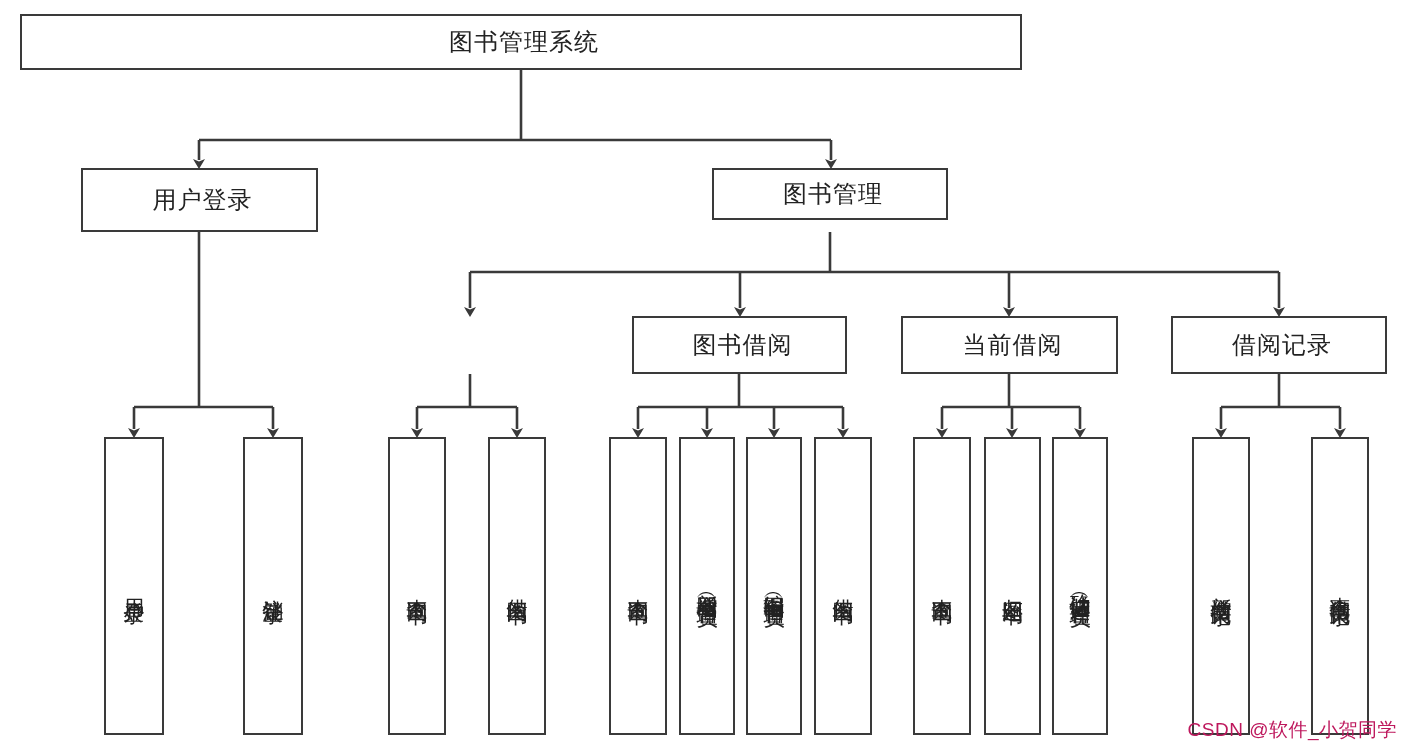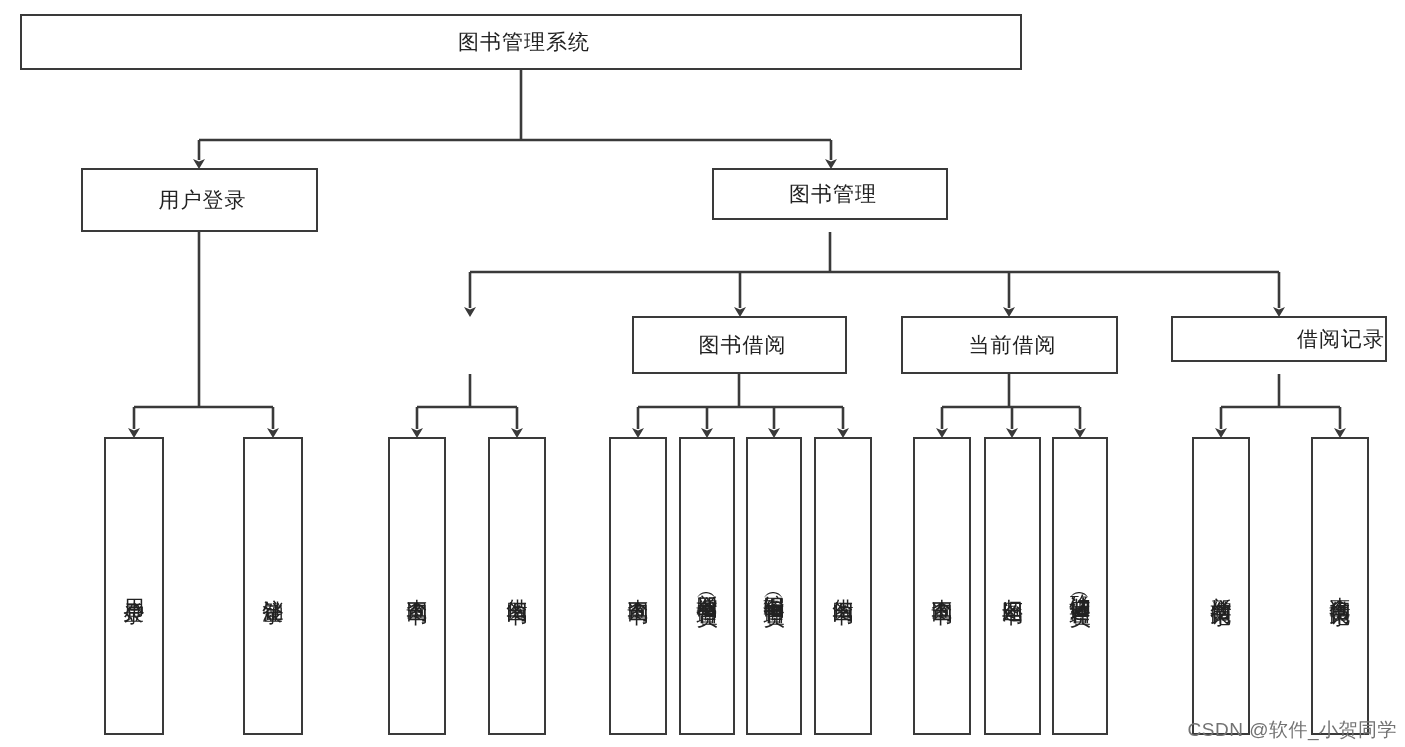--- a/index.html
+++ b/index.html
@@ -29,21 +29,21 @@
     position: absolute;
     box-sizing: border-box;
     background: #ffffff;
     border: 2px solid #3a3a3a;
     display: flex;
     align-items: center;
     justify-content: center;
     color: #222222;
   }
   .node.horiz {
-    font-size: 21px;
+    font-size: 24px;
     letter-spacing: 1px;
     padding-left: 6px;
   }
   .node.vert {
     writing-mode: vertical-rl;
     text-orientation: upright;
     font-size: 21px;
     line-height: 1.15;
     letter-spacing: 2px;
     padding-top: 4px;
@@ -57,21 +57,21 @@
     white-space: nowrap;
   }
   .node-title {
     font-size: 23px;
   }
   .watermark {
     position: absolute;
     right: 8px;
     bottom: 4px;
     font-size: 19px;
-    color: #737373;
+    color: #be185d;
     letter-spacing: 0.5px;
     white-space: nowrap;
   }
 </style>
 </head>
 <body>
 
 <div id="canvas">
 
   <svg id="wires" viewBox="0 0 1405 747">
@@ -134,21 +134,21 @@
   <div class="node horiz" style="left:712px; top:168px; width:236px; height:52px;">
     <span>图书管理</span>
   </div>
 
   <div class="node horiz" style="left:632px; top:316px; width:215px; height:58px;">
     <span>图书借阅</span>
   </div>
   <div class="node horiz" style="left:901px; top:316px; width:217px; height:58px;">
     <span>当前借阅</span>
   </div>
-  <div class="node horiz" style="left:1171px; top:316px; width:216px; height:46px;justify-content:flex-end;">
+  <div class="node horiz" style="left:1171px; top:316px; width:216px; height:58px;">
     <span>借阅记录</span>
   </div>
 
   <div class="node vert" style="left:104px; top:437px; width:60px; height:298px;">
     <span class="vtext">用户登录</span>
   </div>
   <div class="node vert" style="left:243px; top:437px; width:60px; height:298px;">
     <span class="vtext">注销登录</span>
   </div>
 

